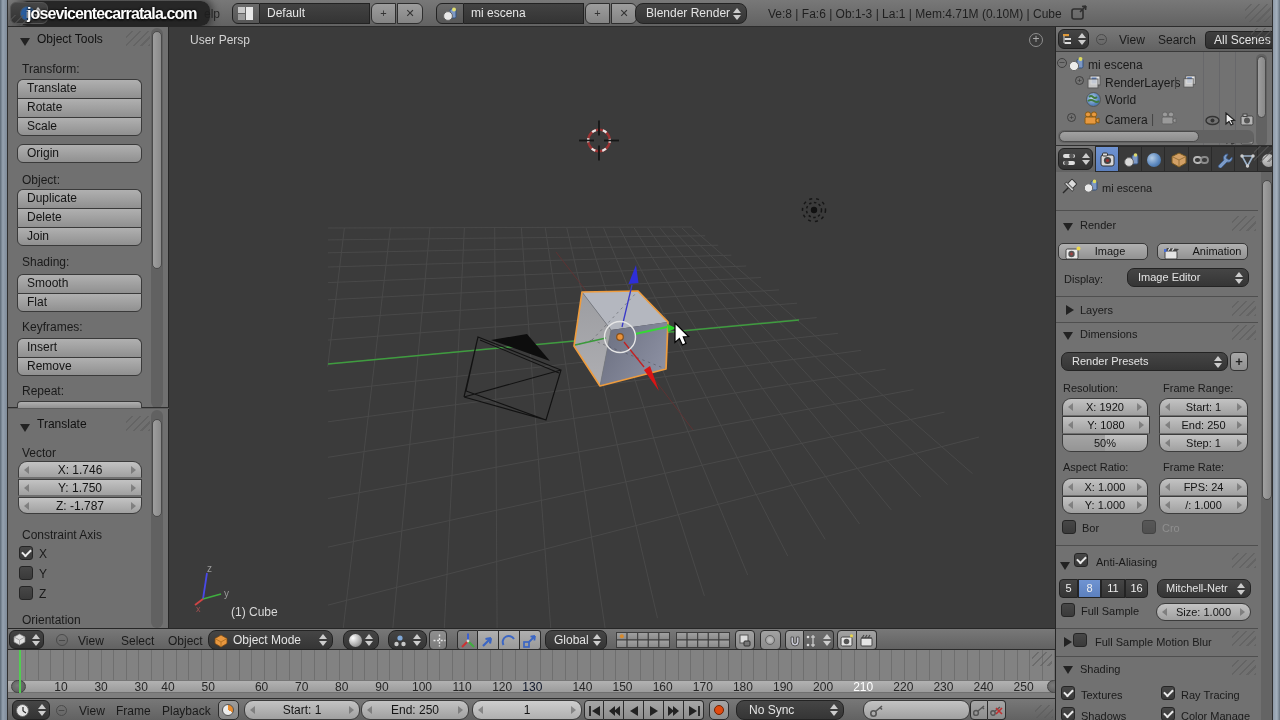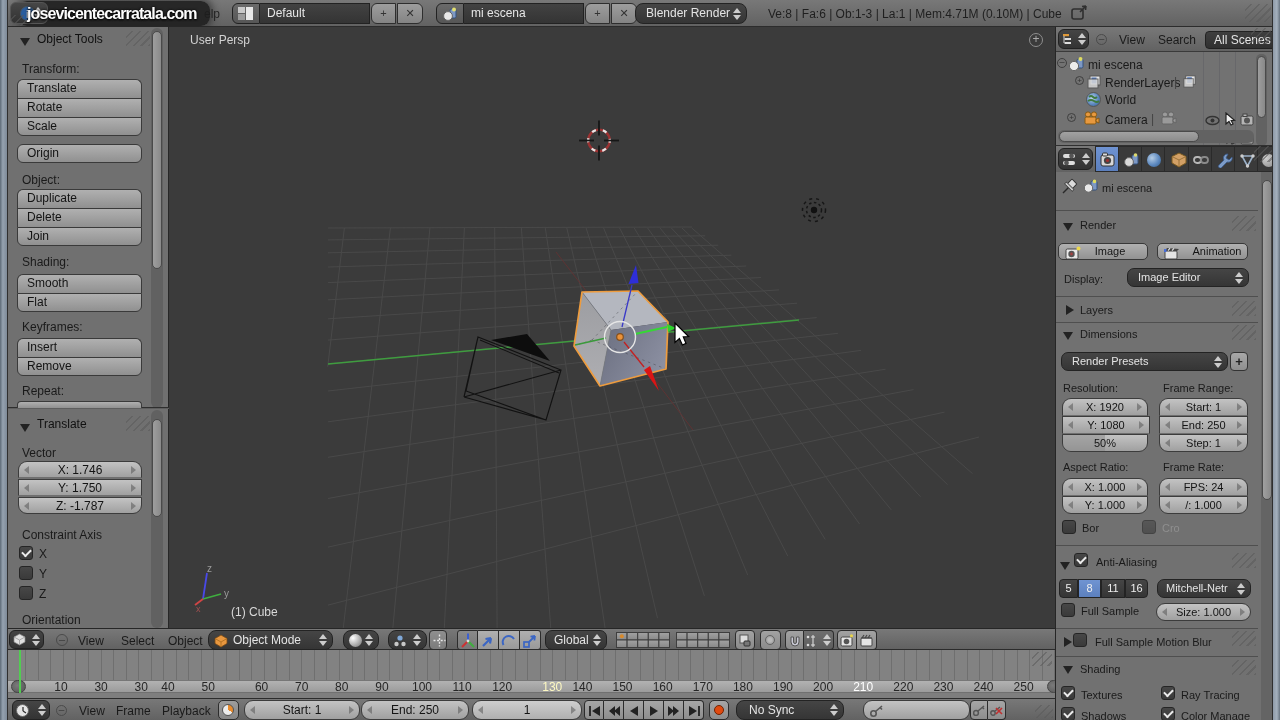--- a/index.html
+++ b/index.html
@@ -437,21 +437,21 @@
     <div class="lbl" style="left:113.2px;top:30px;width:40px;text-align:center;color:#262626">30</div>
     <div class="lbl" style="left:153.3px;top:30px;width:40px;text-align:left;color:#262626">40</div>
     <div class="lbl" style="left:193.5px;top:30px;width:40px;text-align:left;color:#262626">50</div>
     <div class="lbl" style="left:233.6px;top:30px;width:40px;text-align:center;color:#262626">60</div>
     <div class="lbl" style="left:273.7px;top:30px;width:40px;text-align:center;color:#262626">70</div>
     <div class="lbl" style="left:313.8px;top:30px;width:40px;text-align:center;color:#262626">80</div>
     <div class="lbl" style="left:353.9px;top:30px;width:40px;text-align:center;color:#262626">90</div>
     <div class="lbl" style="left:394.0px;top:30px;width:40px;text-align:center;color:#262626">100</div>
     <div class="lbl" style="left:434.1px;top:30px;width:40px;text-align:center;color:#262626">110</div>
     <div class="lbl" style="left:474.2px;top:30px;width:40px;text-align:center;color:#262626">120</div>
-    <div class="lbl" style="left:514.3px;top:30px;width:40px;text-align:right;color:#fef9c3">130</div>
+    <div class="lbl" style="left:514.3px;top:30px;width:40px;text-align:left;color:#0f172a">130</div>
     <div class="lbl" style="left:554.4px;top:30px;width:40px;text-align:center;color:#262626">140</div>
     <div class="lbl" style="left:594.5px;top:30px;width:40px;text-align:center;color:#262626">150</div>
     <div class="lbl" style="left:634.7px;top:30px;width:40px;text-align:center;color:#262626">160</div>
     <div class="lbl" style="left:674.8px;top:30px;width:40px;text-align:center;color:#262626">170</div>
     <div class="lbl" style="left:714.9px;top:30px;width:40px;text-align:center;color:#262626">180</div>
     <div class="lbl" style="left:755.0px;top:30px;width:40px;text-align:center;color:#262626">190</div>
     <div class="lbl" style="left:795.1px;top:30px;width:40px;text-align:center;color:#262626">200</div>
     <div class="lbl" style="left:835.2px;top:30px;width:40px;text-align:center;color:#ffffff">210</div>
     <div class="lbl" style="left:875.3px;top:30px;width:40px;text-align:center;color:#262626">220</div>
     <div class="lbl" style="left:915.4px;top:30px;width:40px;text-align:center;color:#262626">230</div>

